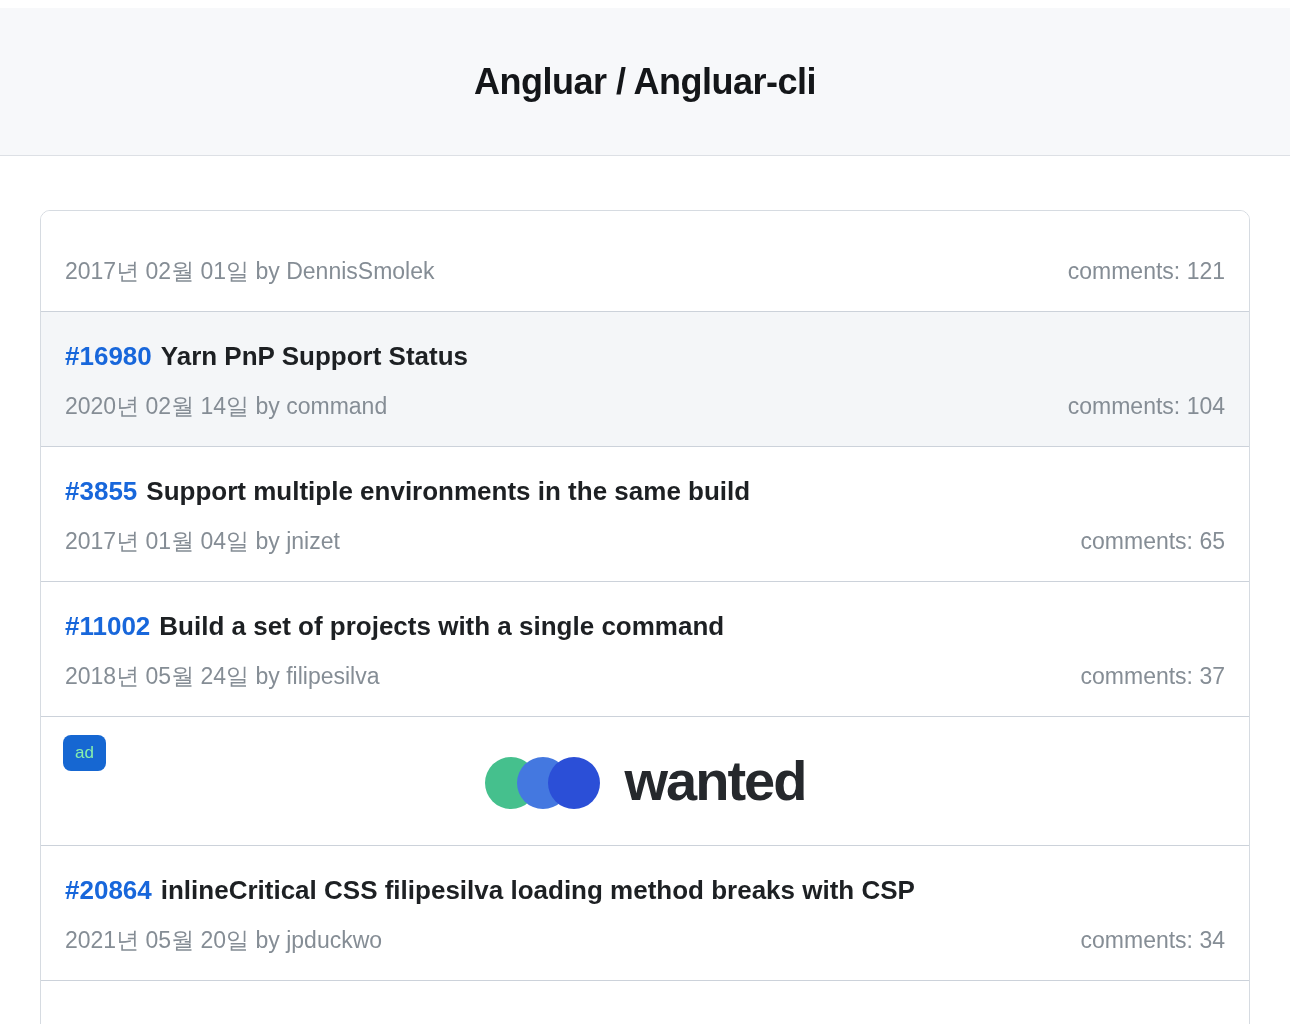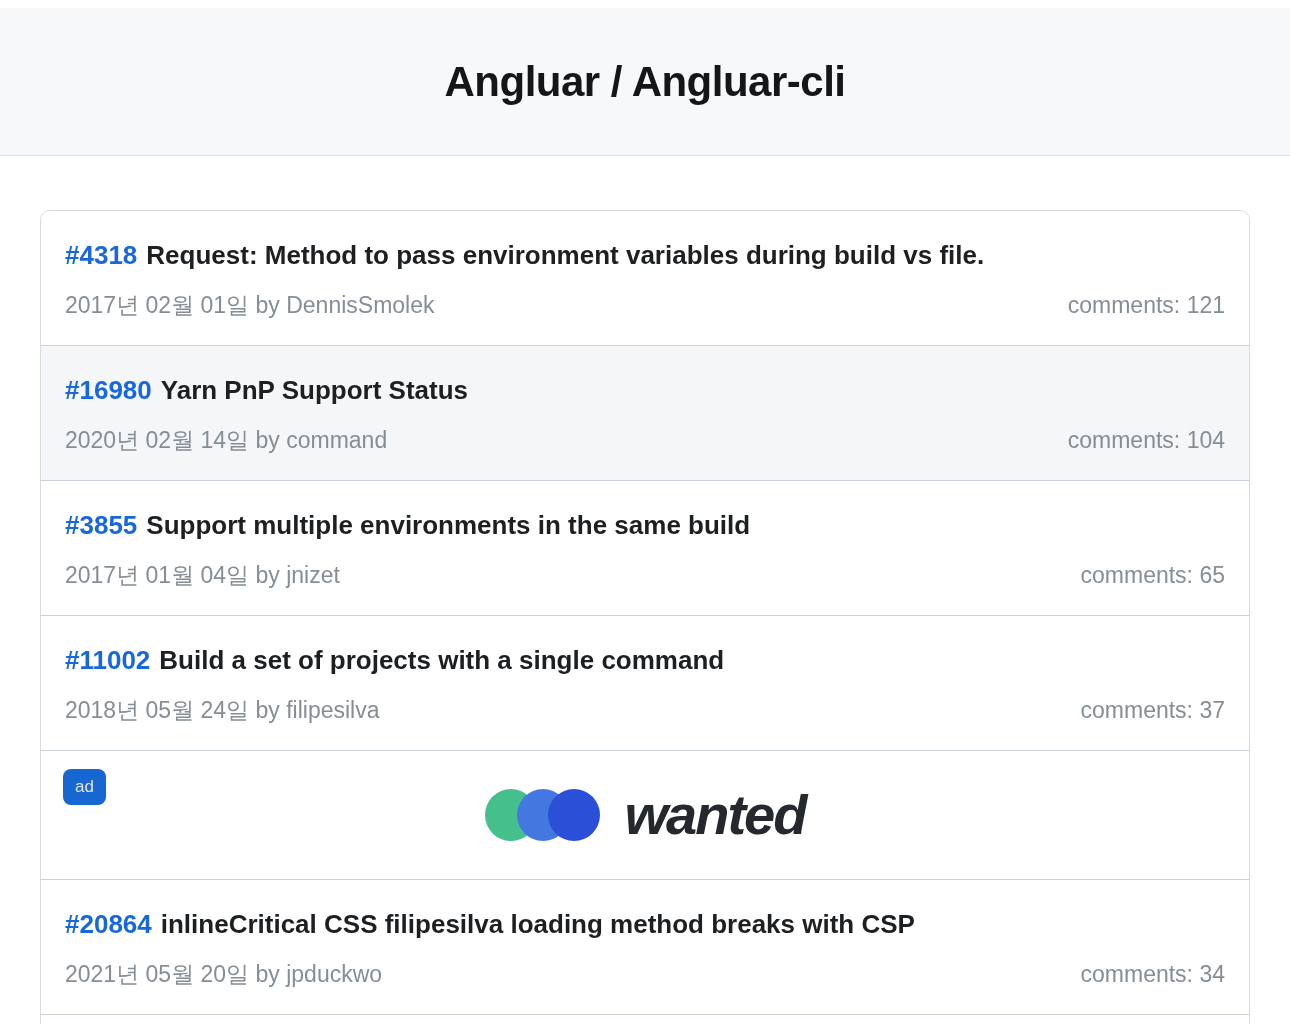--- a/index.html
+++ b/index.html
@@ -11,21 +11,21 @@
   }
   
   .top-gap { height: 8px; background: #ffffff; }
   .app-header {
     height: 148px;
     background: #f7f8fa;
     border-bottom: 1px solid #dde0e5;
     display: flex; align-items: center; justify-content: center;
   }
   .app-header h1 {
-    font-size: 42px;
+    font-size: 36px;
     font-weight: 800;
     color: #141619;
     letter-spacing: -0.5px;
   }
   
   .issue-list {
     margin: 54px 40px 0 40px;
     border: 1px solid #d6dbe1;
     border-radius: 10px;
     background: #ffffff;
@@ -57,25 +57,25 @@
     background: #ffffff;
     display: flex; align-items: center; justify-content: center;
     cursor: pointer;
   }
   .ad-badge {
     position: absolute;
     top: 18px; left: 22px;
     width: 43px; height: 36px;
     background: #1667d2;
     border-radius: 8px;
-    color: #e5e5e5;
+    color: #86efac;
     font-size: 17px;
     display: flex; align-items: center; justify-content: center;
   }
-  .wanted-logo { display: flex; align-items: center; font-style: italic; }
+  .wanted-logo { display: flex; align-items: flex-end; }
   .wanted-logo .circle {
     width: 52px; height: 52px; border-radius: 50%;
     display: inline-block;
   }
   .circle.c-green { background: #45c08d; }
   .circle.c-blue { background: #4478e0; margin-left: -20px; }
   .circle.c-darkblue { background: #2b4fd7; margin-left: -21px; }
   .wanted-text {
     margin-left: 25px;
     font-size: 56px;
@@ -93,23 +93,20 @@
 <div class="top-gap"></div>
 
 <header class="app-header">
   <h1>Angluar / Angluar-cli</h1>
 </header>
 
 <main>
   <div class="issue-list">
 
     <div class="issue-row">
-      <div class="issue-title-line">
-        <a class="issue-number">#4318</a><span class="issue-title">Request: Method to pass environment variables during build vs file.</span>
-      </div>
       <div class="issue-meta">
         <div class="meta-left">
           <span>2017년 02월 01일</span>
           <span>by</span>
           <span>DennisSmolek</span>
         </div>
         <div class="meta-right">
           <span>comments:</span>
           <span>121</span>
         </div>

